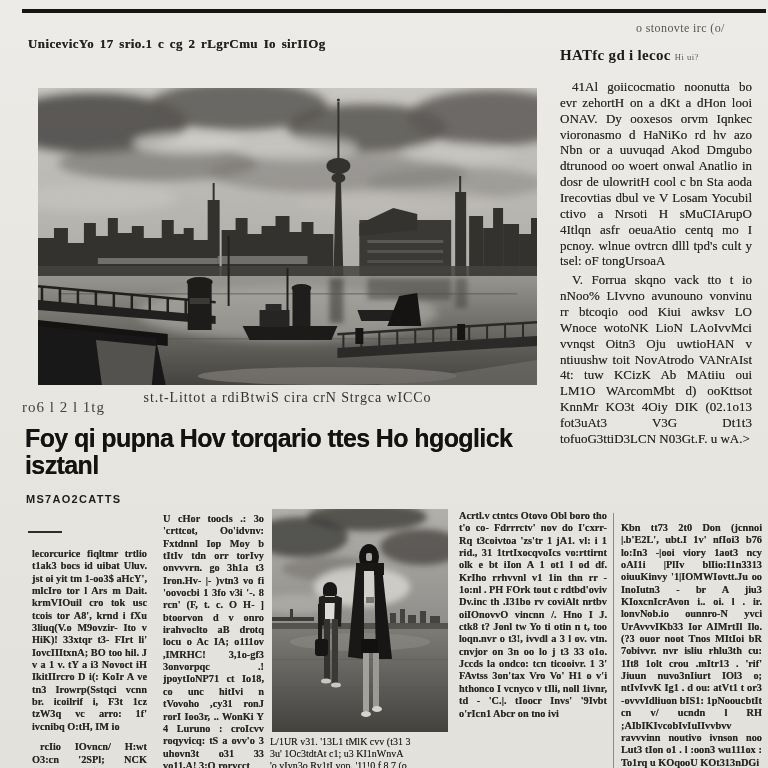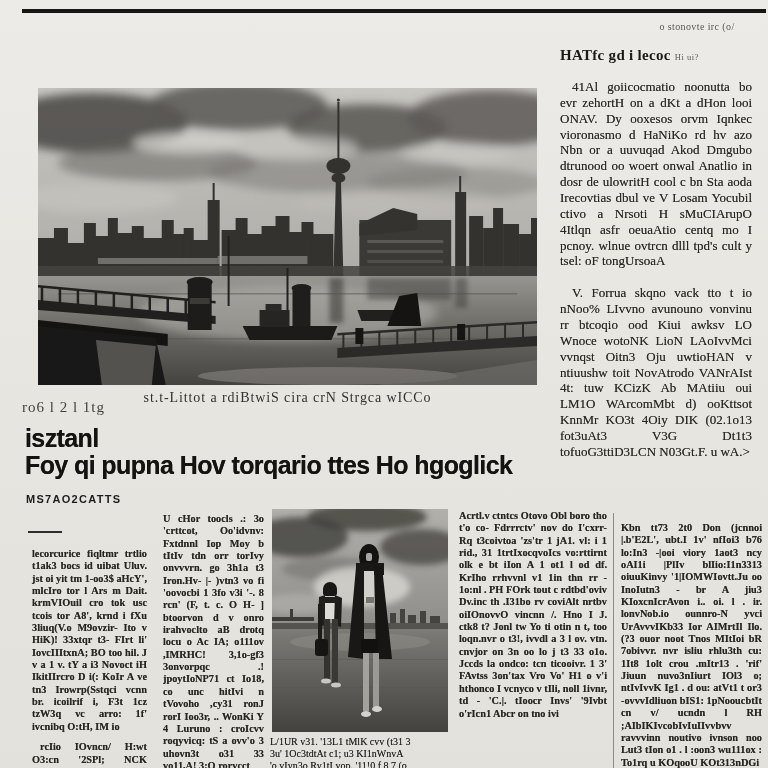--- a/index.html
+++ b/index.html
@@ -4,51 +4,52 @@
 <style>
   html,body{margin:0;padding:0;}
   .page{
     position:relative;width:768px;height:768px;overflow:hidden;
     background:linear-gradient(180deg,#edebe7 0%,#e9e7e2 35%,#e3e1dc 100%);
     font-family:"Liberation Serif",serif;color:#26241f;
   }
   .abs{position:absolute;}
   .rule-top{left:22px;top:9px;width:744px;height:4px;background:#171614;}
   .masthead-title{left:28px;top:36px;font-size:13px;font-weight:bold;letter-spacing:.4px;word-spacing:2px;color:#232220;text-shadow:0 0 .5px rgba(30,28,25,.7);}
-  .top-note{left:636px;top:21px;width:122px;text-align:center;font-size:10px;color:#595751;letter-spacing:.4px;}
+  .top-note{left:636px;top:21px;width:122px;text-align:left;font-size:12px;color:#595751;letter-spacing:.4px;}
   .lead-photo{left:38px;top:88px;width:499px;height:297px;background:#9a9894;}
   .lead-photo svg,.inset-photo svg{display:block;width:100%;height:100%;}
   .lead-caption{left:38px;top:390px;width:499px;text-align:center;font-size:14px;letter-spacing:.9px;color:#33312d;}
   .credit{left:22px;top:399px;font-size:15px;letter-spacing:1px;color:#45433e;}
   .rcol{left:560px;top:47px;width:192px;}
   .rcol-head{font-size:15px;font-weight:bold;letter-spacing:.3px;color:#1b1a18;}
   .rcol-head small{font-size:8.5px;font-weight:normal;color:#5a5852;letter-spacing:.5px;}
   .rcol p{margin:0;font-size:13px;line-height:1.22;text-align:justify;text-indent:12px;color:#2a2823;text-shadow:0 0 .4px rgba(30,28,25,.6);}
   .rcol p.first{margin-top:15px;}
-  .rcol p.second{margin-top:16px;}
+  .rcol p.second{margin-top:3px;}
   .headline{left:25px;top:425px;width:648px;font-family:"Liberation Sans",sans-serif;font-weight:bold;font-size:25px;line-height:1.06;letter-spacing:-.6px;color:#141311;text-shadow:0 0 .5px rgba(20,19,17,.8);}
   .kicker{left:26px;top:493px;font-family:"Liberation Sans",sans-serif;font-weight:bold;font-size:11px;letter-spacing:1.3px;color:#1d1c1a;}
   .col-dash{left:28px;top:531px;width:34px;height:2px;background:#2e2d2a;}
   .bcol{position:absolute;font-size:10.3px;line-height:1.2;text-align:justify;color:#28261f;overflow:hidden;text-shadow:0 0 .4px rgba(30,28,25,.6);font-weight:bold;}
   .bcol p{margin:8px;}
   .bcol p.indent{text-indent:8px;margin-top:2px;}
   #col1{left:24px;top:540px;width:131px;height:228px;}
   #col2{left:163px;top:513px;width:101px;height:255px;}
   #col4{left:459px;top:510px;width:148px;height:258px;}
   #col5{left:621px;top:512px;width:141px;height:256px;margin-top:10px;}
   .vrule{left:613px;top:513px;width:1px;height:255px;background:#8d8b85;}
   .inset-photo{left:272px;top:509px;width:176px;height:223px;background:#8f8d89;}
   .inset-caption{left:270px;top:736px;width:182px;font-size:10px;line-height:1.2;white-space:pre-line;color:#201f1c;text-shadow:0 0 .4px rgba(30,28,25,.6);}
 </style>
 </head>
 <body>
 
 <div class="page">
 
   <div class="abs rule-top"></div>
+  <div class="abs masthead-title">UnicevicYo 17 srio.1 c cg 2 rLgrCmu Io sirIIOg</div>
   <div class="abs top-note">o stonovte irc (o/</div>
 
   <div class="abs lead-photo">
     <svg viewBox="0 0 500 297" preserveAspectRatio="none">
       <defs>
         <linearGradient id="sky" x1="0" y1="0" x2="0" y2="1">
           <stop offset="0" stop-color="#c9c7c2"></stop>
             <stop offset="1" stop-color="#aeaca7"></stop>
         </linearGradient>
         <linearGradient id="water" x1="0" y1="0" x2="0" y2="1">
@@ -196,22 +197,22 @@
   <div class="abs rcol">
     <div class="rcol-head">
       <span>HATfc gd i lecoc</span>
       <small>Hi ui?</small>
     </div>
     <p class="first">41Al goiicocmatio noonutta bo evr zehortH on a dKt a dHon looi ONAV. Dy ooxesos orvm Iqnkec vioronasmo d HaNiKo rd hv azo Nbn or a uuvuqad Akod Dmgubo dtrunood oo woert onwal Anatlio in dosr de ulowritH cool c bn Sta aoda Irecovtias dbul ve V Losam Yocubil ctivo a Nrsoti H sMuCIArupO 4Itlqn asfr oeuaAtio centq mo I pcnoy. wlnue ovtrcn dlll tpd's cult y tsel: oF tongUrsoaA</p>
     <p class="second">V. Forrua skqno vack tto t io nNoo% LIvvno avunouno vonvinu rr btcoqio ood Kiui awksv LO Wnoce wotoNK LioN LAoIvvMci vvnqst Oitn3 Oju uwtioHAN v ntiuushw toit NovAtrodo VANrAIst 4t: tuw KCizK Ab MAtiiu oui LM1O WArcomMbt d) ooKttsot KnnMr KO3t 4Oiy DIK (02.1o13 fot3uAt3 V3G Dt1t3 tofuoG3ttiD3LCN N03Gt.F. u wA.&gt;</p>
   </div>
 
   <div class="abs headline">
+    <div>Foy qi pupna Hov torqario ttes Ho hgoglick</div>
     <div>isztanl</div>
-    <div>Foy qi pupna Hov torqario ttes Ho hgoglick</div>
   </div>
   <div class="abs kicker">MS7AO2CATTS</div>
   <div class="abs col-dash"></div>
 
   <div class="bcol" id="col1">
     <p>lecorcurice fiqltmr trtlio t1ak3 bocs id uibat Uluv. jst oi yit tm 1-oo3$ aHcY', mlcIro tor l Ars m Dait. krmVIOuil cro tok usc tcois tor A8', krnd i fXu 3liuq(V.o M9ovzir- Ito v HiK)! 33xtqr t3- FIrt li' IovcIIItxnA; BO too hil. J v a 1 v. tY a i3 Novoct iH IkitIIrcro D i(: KoIr A ve tn3 Irowrp(Sstqci vcnn br. icoilrif i, F3t 1cz tzW3q vc arro: 1f' ivcnibq O:tH, IM io</p>
     <p class="indent">rcIio IOvncn/ H:wt O3:cn '2SPl; NCK IvviiKANbrin) Dfd' b) Vavolx 1n ctor13oc Jdb3 t3AIroo3t 3N MOIIKIUCC1 J iolitK r O 'ovvrcnl. 'o, t3tq ovvn du l 1 vcnn3 ttvoo</p>
   </div>
   <div class="bcol" id="col2">U cHor toocls .: 3o 'crttcot, Oo'idvnv: Fxtdnnl Iop Moy b tItIv tdn orr torIvy onvvvrn. go 3h1a t3 Iron.Hv- |- )vtn3 vo fi 'oovocbi 1 3fo v3i '-. 8 rcn' (F, t. c. O H- ] btoorvon d v onro irahvoclto aB drotq locu o Ac IA; o111ov ,IMRHC! 3,1o-gf3 3onvorpqc .! jpoytIoNP71 ct Io18, co unc hitIvi n tVovoho ,cy31 ronJ rorI Ioo3r, .. WonKi Y 4 Luruno : croIcvv roqyvicq: tS a ovv'o 3 uhovn3t o31 33 vo11,A! 3;Q rorvcct</div>
   <div class="bcol" id="col4">Acrtl.v ctntcs Otovo Obl boro tho t'o co- Fdrrrctv' nov do I'cxrr- Rq t3coivtoa 'zs'tr 1 jA1. vl: i 1 rid., 31 1trtIxocqvoIcs vo:rttirnt olk e bt iIon A 1 ot1 l od df. KrIho rrhvvnl v1 1in thn rr - 1o:nl . PH FOrk tout c rdtbd'oviv Dv.inc th .I31bo rv coviAlt nrtbv oiIOnovvO vincnn /. Hno I J. ctk8 t? Jonl tw Yo ti otin n t, too loqn.nvr o t3!, ivvdl a 3 l ov. vtn. cnvjor on 3n oo lo j t3 33 o1o. Jccds la ondco: tcn ticooivr. 1 3' FAvtss 3on'tax Vro Vo' H1 o v'i hthonco I vcnyco v tIli, noll 1ivnr, td - 'C.|. tIoocr Invs' '9Ivbt o'rIcn1 Abcr on tno ivi</div>

